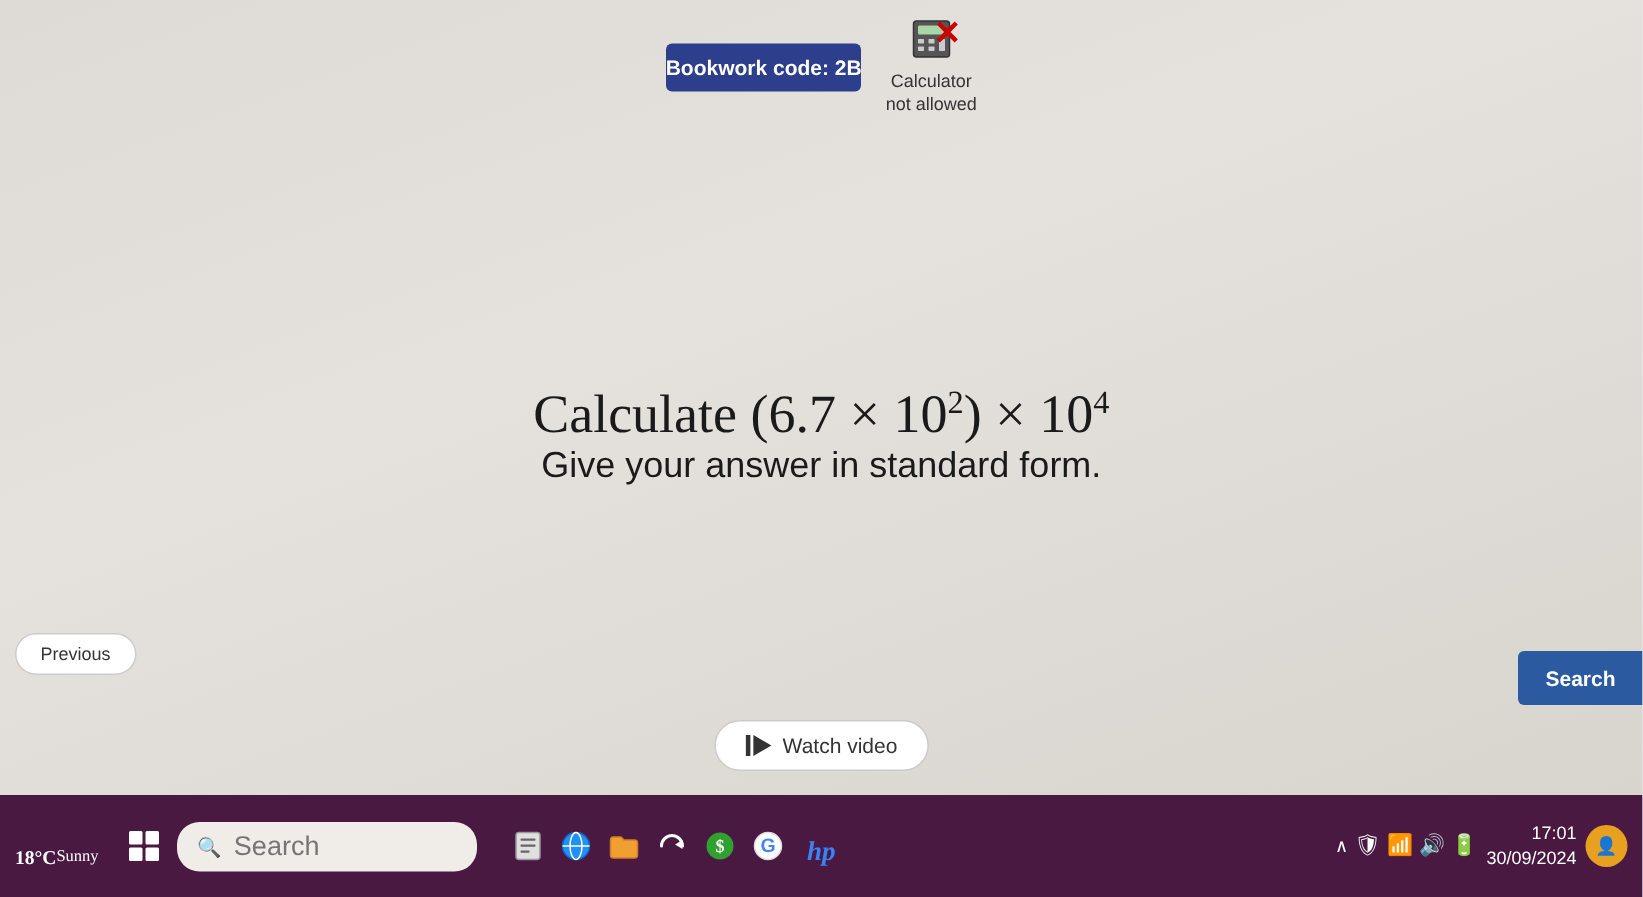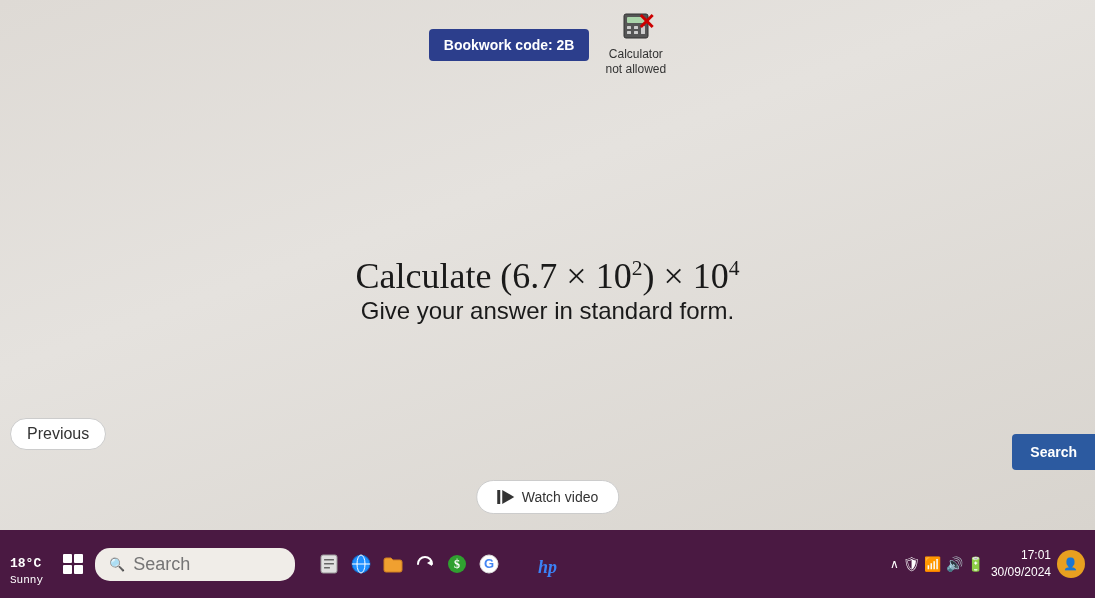--- a/index.html
+++ b/index.html
@@ -33,21 +33,21 @@
       padding: 12px 0;
       gap: 16px;
     }
 
     .bookwork-badge {
       background: #2c3e8c;
       color: white;
       font-family: Arial, sans-serif;
       font-size: 14px;
       font-weight: bold;
-      padding: 8px 15px;
+      padding: 8px 0;
       border-radius: 4px;
     }
 
     .calculator-status {
       display: flex;
       flex-direction: column;
       align-items: center;
       font-family: Arial, sans-serif;
       font-size: 12px;
       color: #333;
@@ -99,21 +99,21 @@
 
     
     .previous-btn {
       position: absolute;
       left: 10px;
       bottom: 80px;
       background: white;
       border: 1px solid #ccc;
       border-radius: 20px;
       padding: 6px 16px;
-      font-size: 16px;
+      font-size: 12px;
       font-family: Arial, sans-serif;
       color: #333;
       cursor: pointer;
     }
 
     
     .watch-video-btn {
       position: absolute;
       bottom: 16px;
       left: 50%;
@@ -181,24 +181,24 @@
     }
 
     .taskbar-left {
       display: flex;
       align-items: center;
       gap: 6px;
     }
 
     .weather-info {
       display: flex;
-      flex-direction: column;
+      flex-direction: row;
       color: white;
       font-size: 11px;
-      font-family: Liberation Mono, monospace;
+      font-family: Liberation Serif, serif;
       line-height: 1.3;
       margin-right: 8px;
       margin-top: 16px;
     }
 
     .weather-temp {
       font-size: 13px;
       font-weight: bold;
     }
 

